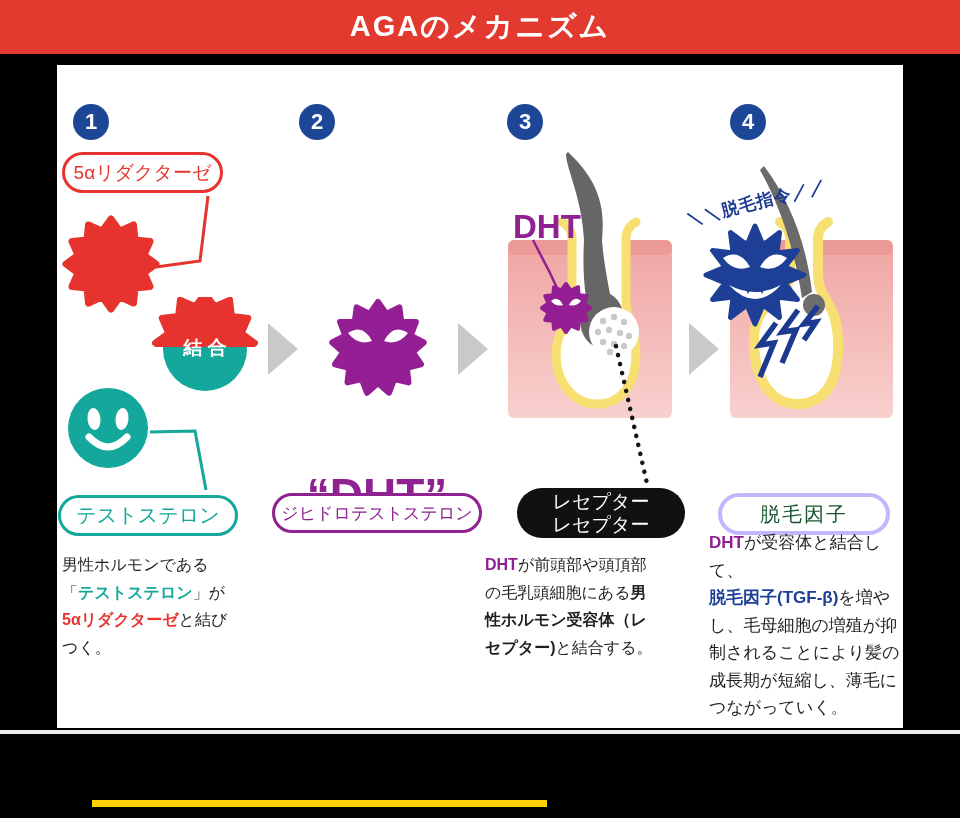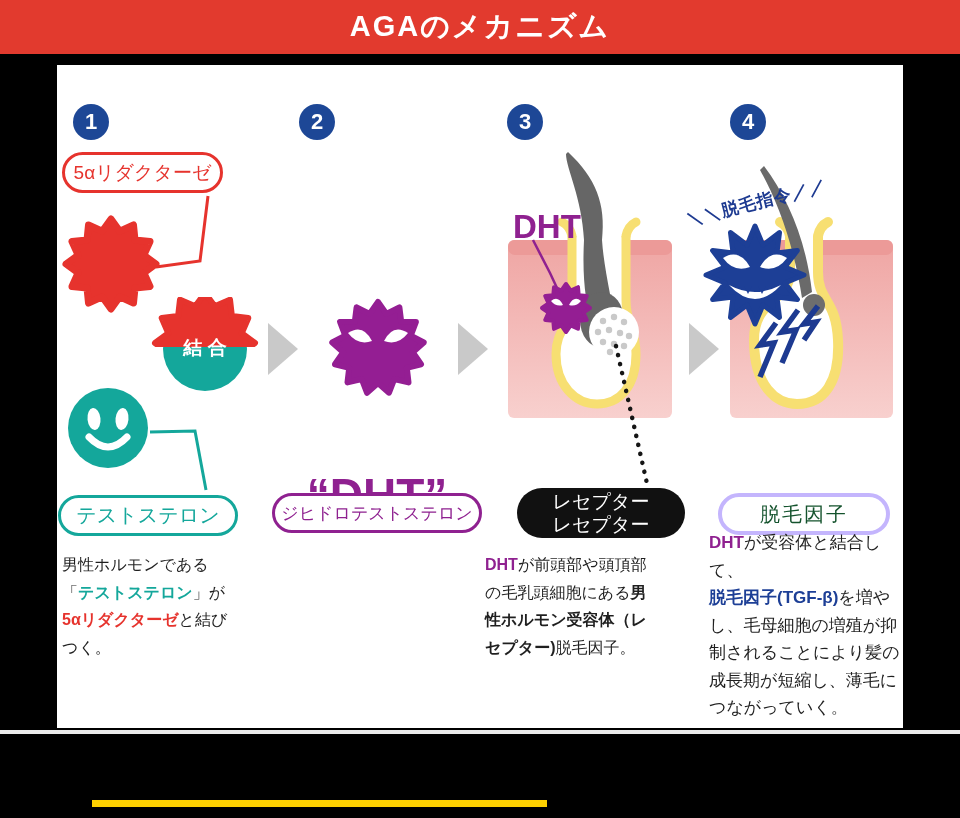--- a/index.html
+++ b/index.html
@@ -171,21 +171,21 @@
   <div class="abs" style="left:456px;top:143px;font-size:33px;font-weight:800;color:#8f2190;">DHT</div>
 
   <div class="abs pill pill-black" style="left:460px;top:423px;width:168px;height:50px;">
     <span>レセプター</span>
     <span>レセプター</span>
   </div>
 
   <div class="abs desc" style="left:428px;top:486px;width:205px;"><span class="seg-purple">DHT</span><span class="seg-p">が前頭部や頭頂部
 の毛乳頭細胞にある</span><span class="seg-b">男
 性ホルモン受容体（レ
-セプター)</span><span class="seg-p">脱毛因子。</span></div>
+セプター)</span><span class="seg-p">と結合する。</span></div>
 
   <svg class="abs" style="left:633px;top:75px;" width="215" height="360" viewBox="0 0 215 360">
     <defs>
       <linearGradient id="g4" x1="0" y1="0" x2="0" y2="1">
         <stop offset="0" stop-color="#efa5a3"></stop>
           <stop offset="1" stop-color="#f8d0ce"></stop>
       </linearGradient>
     </defs>
     <rect x="40" y="100" width="163" height="178" rx="6" fill="url(#g4)"></rect>
     <rect x="40" y="100" width="163" height="15" rx="7" fill="#ec9a98"></rect>

